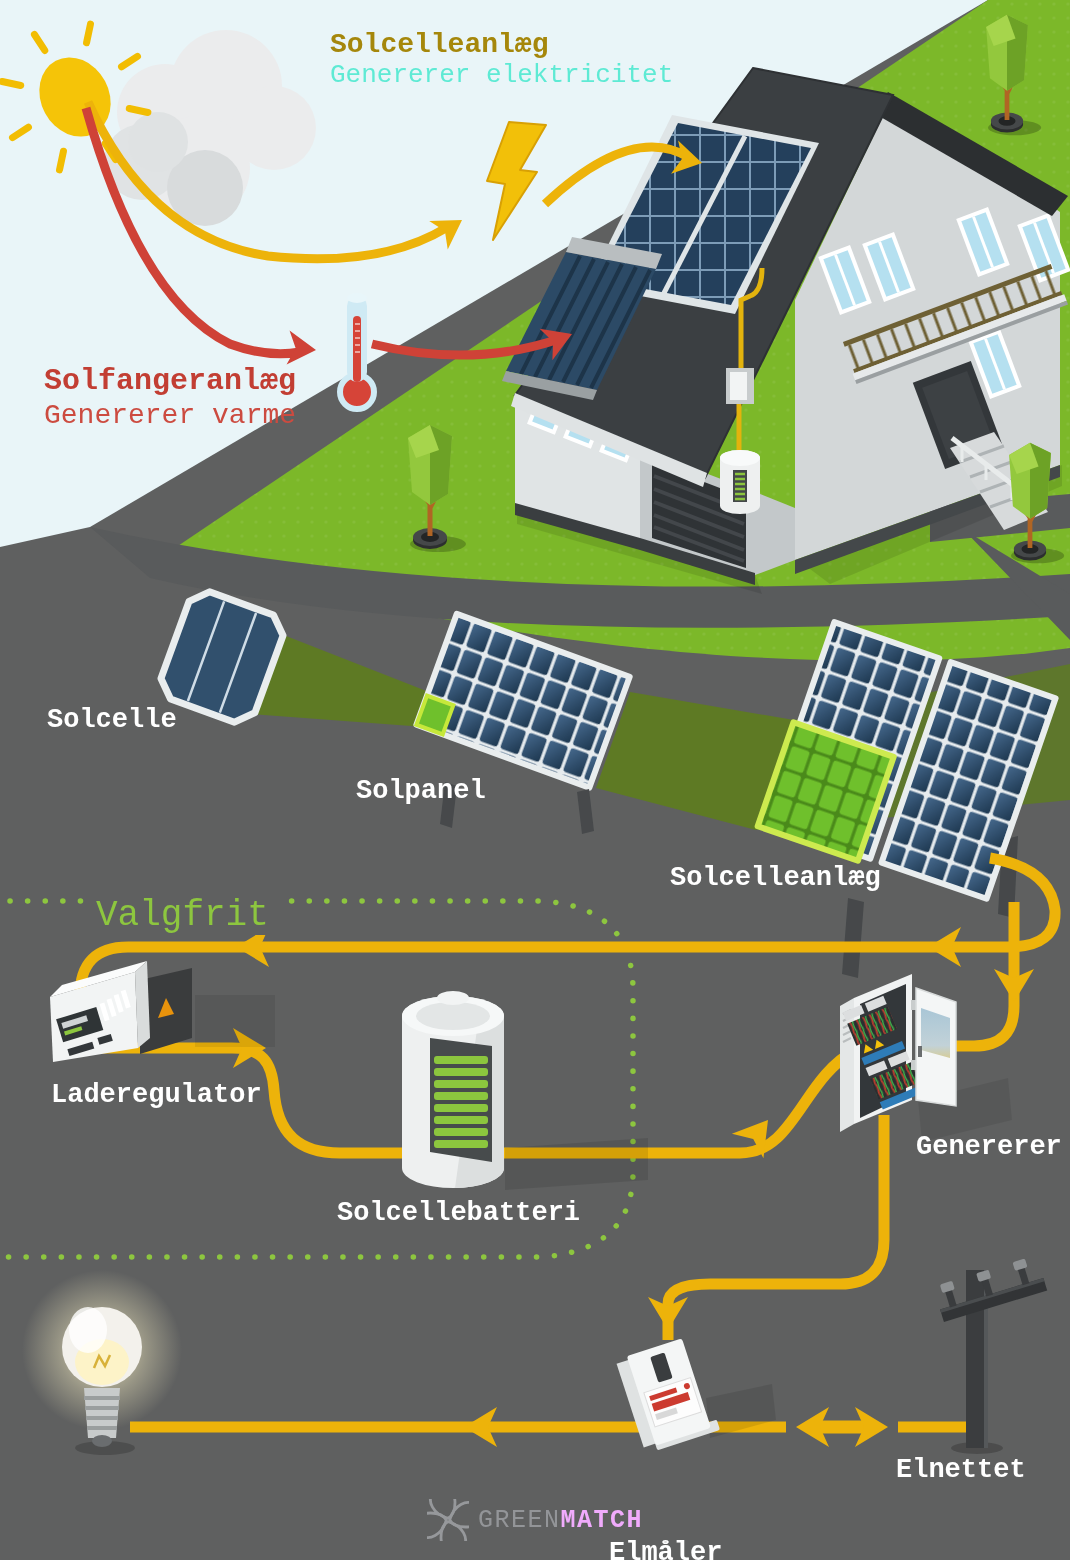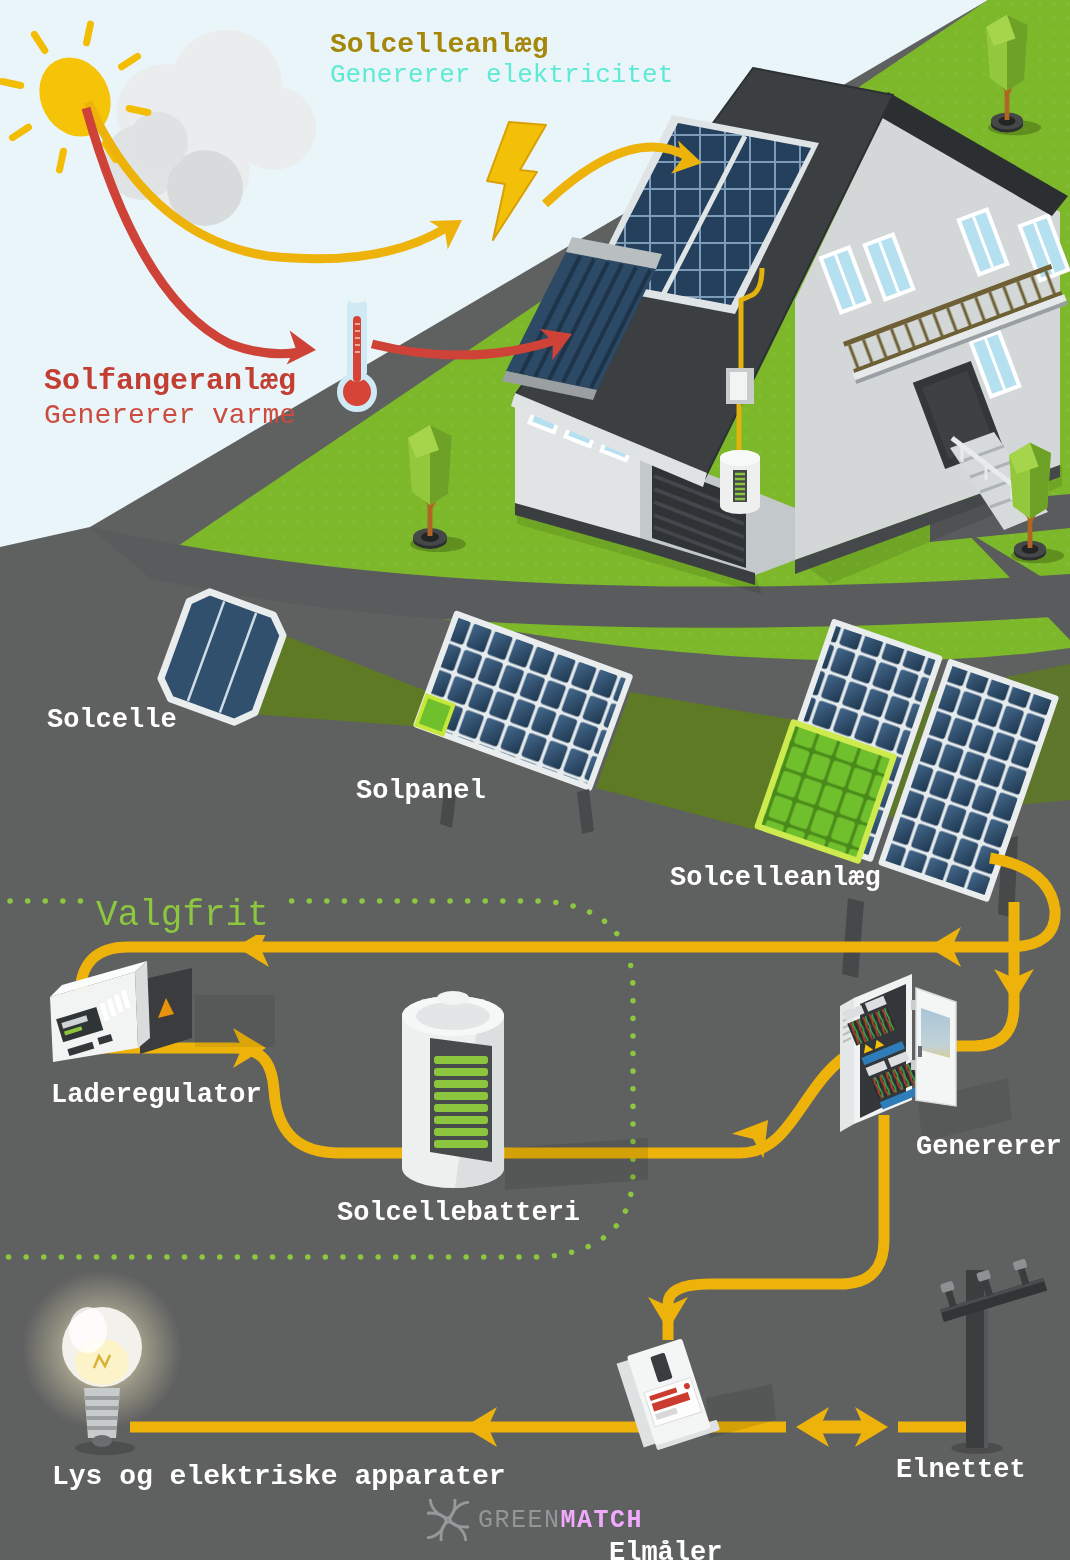--- a/index.html
+++ b/index.html
@@ -424,21 +424,20 @@
   <div class="s">Genererer varme</div>
 </div>
 
 <div class="lbl white" style="left:47px;top:706px">Solcelle</div>
 <div class="lbl white" style="left:356px;top:777px">Solpanel</div>
 <div class="lbl white" style="left:670px;top:864px">Solcelleanlæg</div>
 <div class="lbl valgfrit" style="left:84px;top:897px">Valgfrit</div>
 <div class="lbl white" style="left:51px;top:1081px">Laderegulator</div>
 <div class="lbl white" style="left:337px;top:1199px">Solcellebatteri</div>
 <div class="lbl white" style="left:916px;top:1133px">Genererer</div>
-<div class="lbl white big" style="left:52px;top:1462px">Lys og elektriske apparater</div>
 <div class="lbl white" style="left:609px;top:1539px">Elmåler</div>
 <div class="lbl white" style="left:896px;top:1456px">Elnettet</div>
 
 <div class="footer">
   <svg width="42" height="42" viewBox="-24 -24 48 48">
     <g stroke="#96989b" stroke-width="3.2" fill="none">
       <path d="M0 -2 C -16 -6 -26 -22 -16 -32 C -6 -42 8 -34 8 -20 C 8 -10 4 -4 0 -2 Z"></path>
       <path d="M0 -2 C -16 -6 -26 -22 -16 -32 C -6 -42 8 -34 8 -20 C 8 -10 4 -4 0 -2 Z" transform="rotate(90)"></path>
       <path d="M0 -2 C -16 -6 -26 -22 -16 -32 C -6 -42 8 -34 8 -20 C 8 -10 4 -4 0 -2 Z" transform="rotate(180)"></path>
       <path d="M0 -2 C -16 -6 -26 -22 -16 -32 C -6 -42 8 -34 8 -20 C 8 -10 4 -4 0 -2 Z" transform="rotate(270)"></path>

